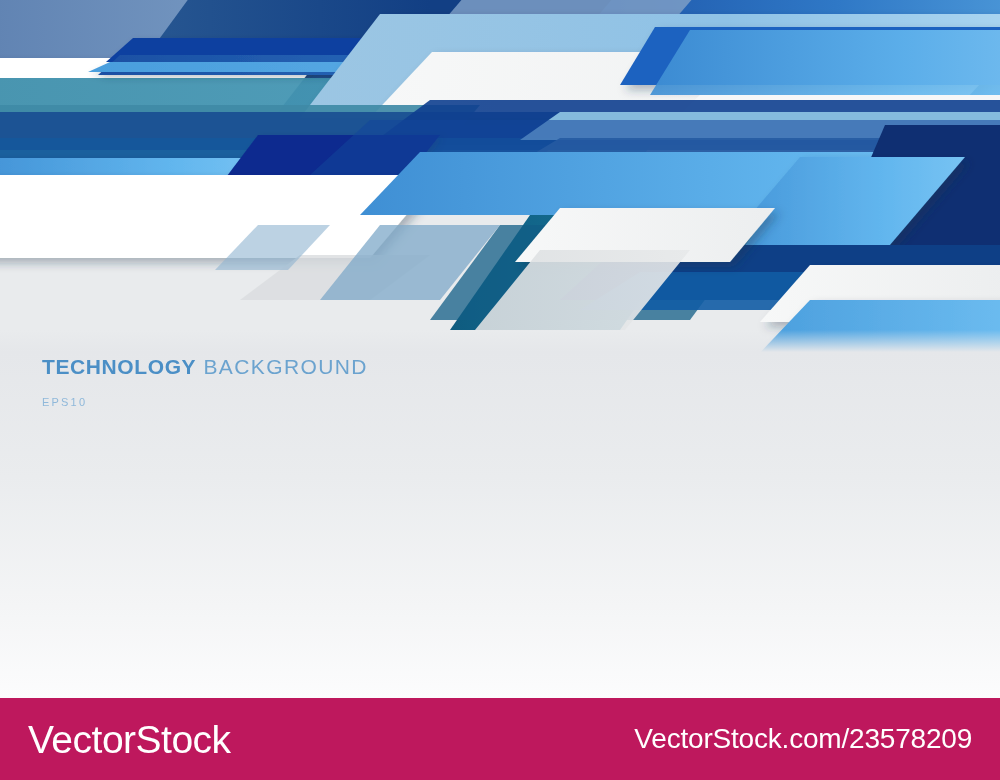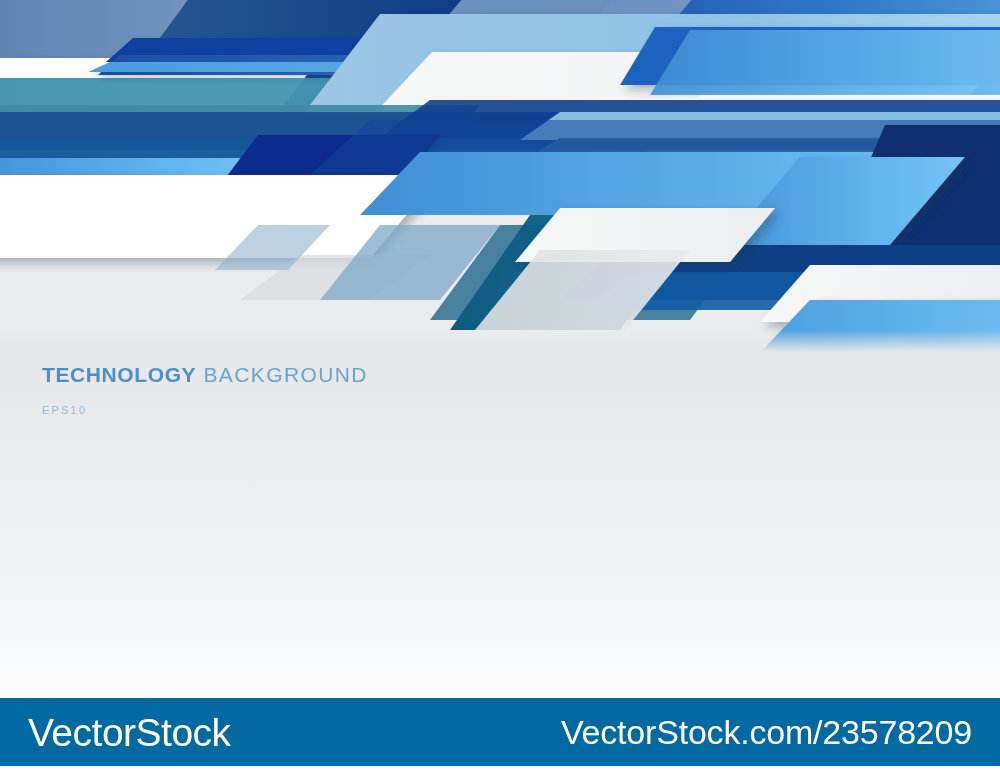--- a/index.html
+++ b/index.html
@@ -24,21 +24,21 @@
     height:698px;
     overflow:hidden;
     background:linear-gradient(180deg,#dfe2e5 0%,#e6e8ea 18%,#ecedef 42%,#f4f5f6 72%,#fbfbfc 100%);
   }
   #artwork svg{display:block;width:1000px;height:698px;}
 
   
   .caption{
     position:absolute;
     left:42px;
-    top:364px;
+    top:356px;
     line-height:1;
     white-space:nowrap;
     user-select:none;
   }
   .caption .line1{
     font-size:21px;
     letter-spacing:.4px;
   }
   .caption .bold{
     font-weight:bold;
@@ -58,38 +58,38 @@
     color:#8fb8da;
     font-weight:400;
   }
 
   
   #footer{
     position:absolute;
     left:0;
     top:698px;
     width:1000px;
-    height:68px;
-    background:#0369a1;
+    height:82px;
+    background:#be185d;
     display:flex;
     align-items:center;
     justify-content:space-between;
     box-sizing:border-box;
     padding:8px 28px;
   }
   #footer .brand{
     color:#ffffff;
     font-size:39px;
     font-weight:400;
     letter-spacing:-0.5px;
     line-height:1;
   }
   #footer .url{
     color:#ffffff;
-    font-size:34px;
+    font-size:28px;
     font-weight:400;
     letter-spacing:-0.2px;
     line-height:1;
   }
 </style>
 </head>
 <body>
 
 <div id="stage">
 

